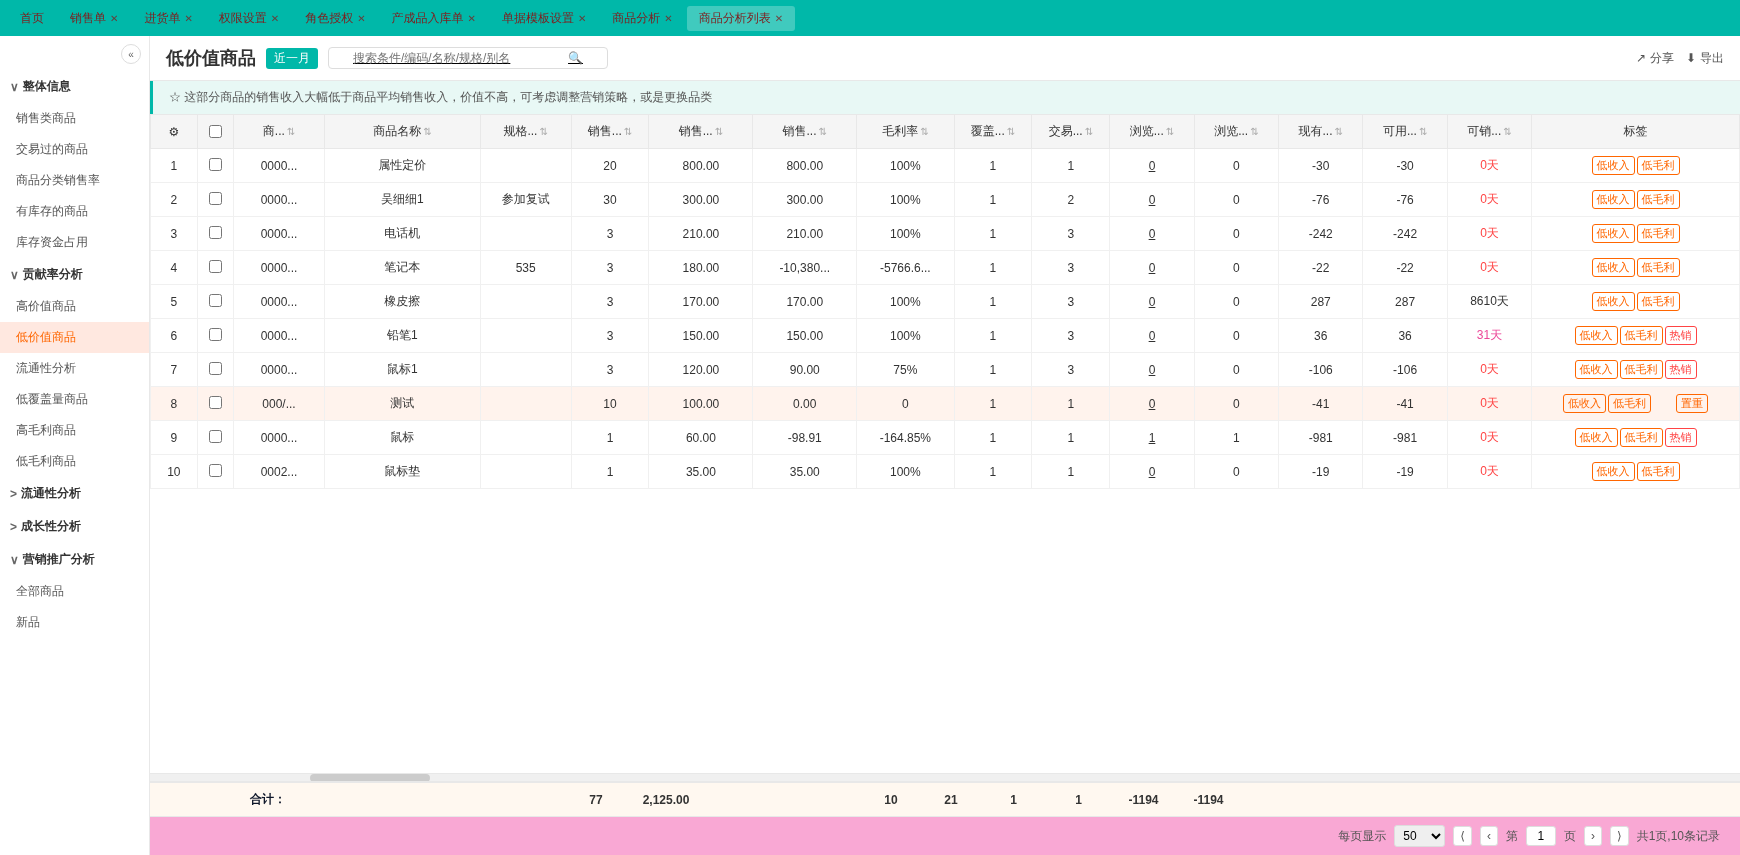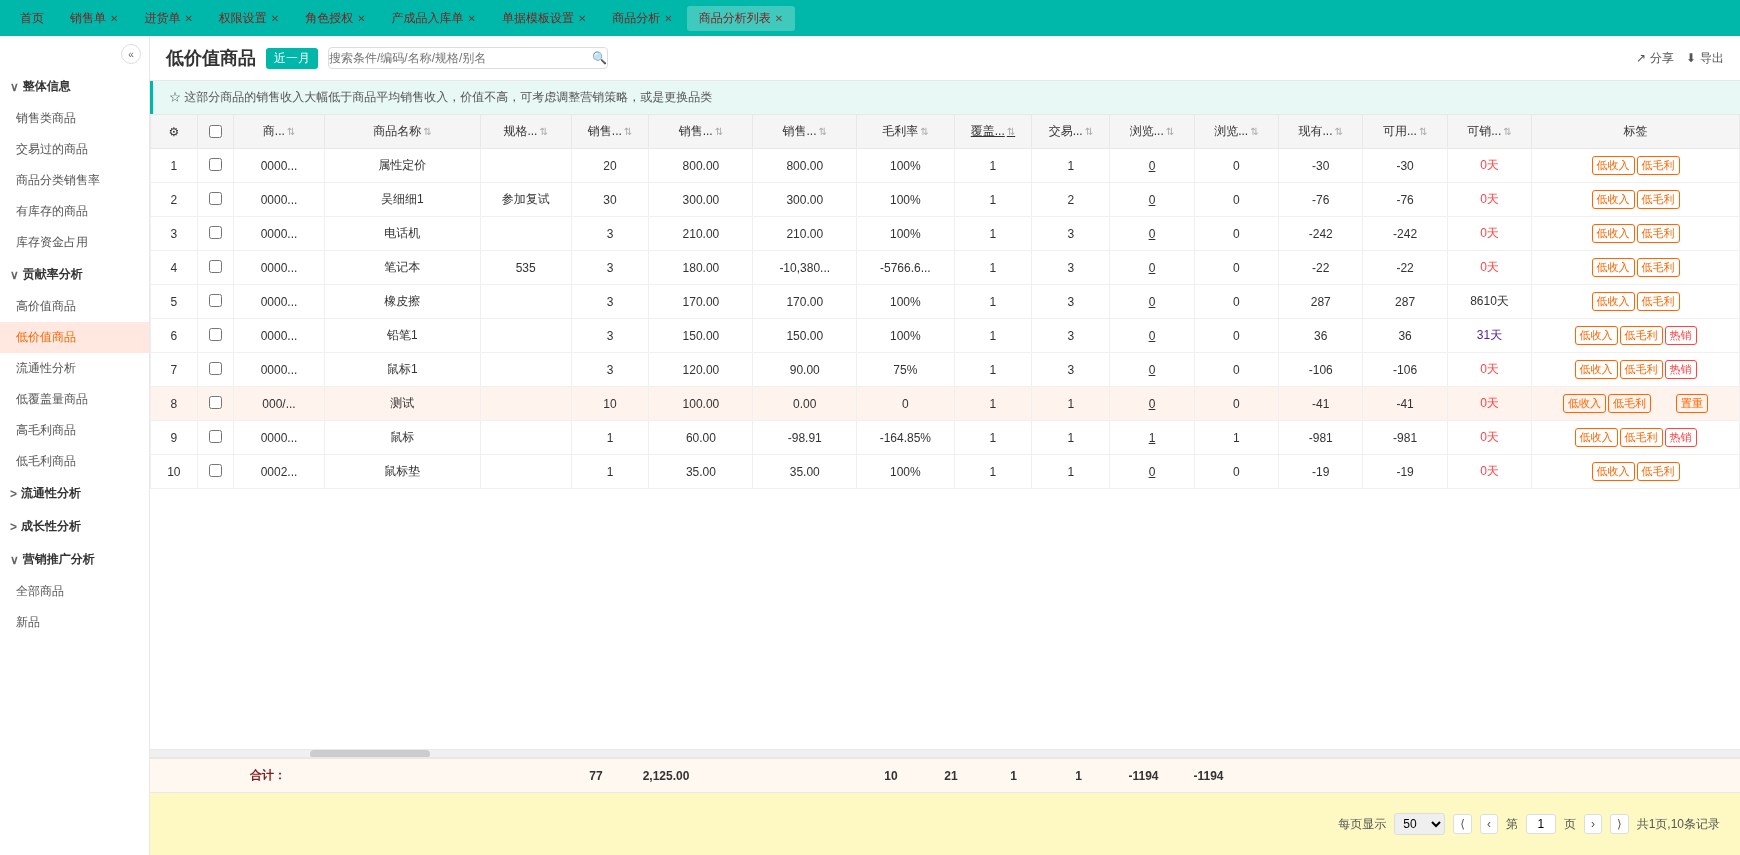--- a/index.html
+++ b/index.html
@@ -88,24 +88,25 @@
       padding: 2px 8px;
       border-radius: 3px;
       font-size: 12px;
       cursor: pointer;
     }
     .search-box {
       display: flex;
       align-items: flex-start;
       border: 1px solid #ddd;
       border-radius: 4px;
-      padding: 3px 0;
+      padding: 3px 24px;
       gap: 4px;
       flex: 1;
       max-width: 280px;
+      text-decoration: underline;
     }
     .search-box input {
       border: none;
       outline: none;
       font-size: 12px;
       color: #999;
       width: 100%;
     }
     .search-icon-btn { color: #ff6600; cursor: pointer; }
     .header-actions {
@@ -211,40 +212,40 @@
       background: #fff8f0;
       border-top: 2px solid #e8e8e8;
       padding: 8px 16px;
       display: flex;
       align-items: center;
       gap: 0;
     }
     .footer-label {
       width: 140px;
       font-weight: bold;
-      color: #7f1d1d;
+      color: #0f172a;
       text-align: right;
       padding-right: 20px;
     }
     .footer-cols {
       flex: 1;
       display: flex;
       gap: 0;
       font-weight: bold;
     }
     .footer-cell {
       text-align: center;
       color: #333;
     }
 
     
     .pagination-bar {
-      background: #fef9c3;
+      background: #f9a8d4;
       border-top: 1px solid #e8e8e8;
-      padding: 20px 20px;
+      padding: 8px 20px;
       display: flex;
       align-items: center;
       justify-content: flex-end;
       gap: 8px;
       color: #555;
     }
     .page-size-select {
       border: 1px solid #ddd;
       border-radius: 3px;
       padding: 2px 4px;
@@ -442,21 +443,21 @@
                   <span>销售...</span>
                   <span class="sort-icon">⇅</span>
                 </div>
             </th>
             <th style="width:75px;">
               <div class="col-inner">
                   <span>毛利率</span>
                   <span class="sort-icon">⇅</span>
                 </div>
             </th>
-            <th style="width:60px;text-decoration:underline;">
+            <th style="width:60px;">
               <div class="col-inner">
                   <span>覆盖...</span>
                   <span class="sort-icon">⇅</span>
                 </div>
             </th>
             <th style="width:60px;">
               <div class="col-inner">
                   <span>交易...</span>
                   <span class="sort-icon">⇅</span>
                 </div>
@@ -603,21 +604,21 @@
       <td>3</td>
       <td>150.00</td>
       <td>150.00</td>
       <td>100%</td>
       <td>1</td>
       <td>3</td>
       <td><span class="underline-link">0</span></td>
       <td>0</td>
       <td>36</td>
       <td>36</td>
-      <td style="color:#4c1d95;text-align:center;">31天</td>
+      <td style="color:#ec4899;text-align:center;">31天</td>
       <td><span class="tag-badge tag-low-income">低收入</span><span class="tag-badge tag-low-profit">低毛利</span><span class="tag-badge tag-hot">热销</span></td>
     </tr>
             <tr>
       <td>7</td>
       <td><input type="checkbox" style=""></td>
       <td>0000...</td>
       <td>鼠标1</td>
       <td></td>
       <td>3</td>
       <td>120.00</td>

